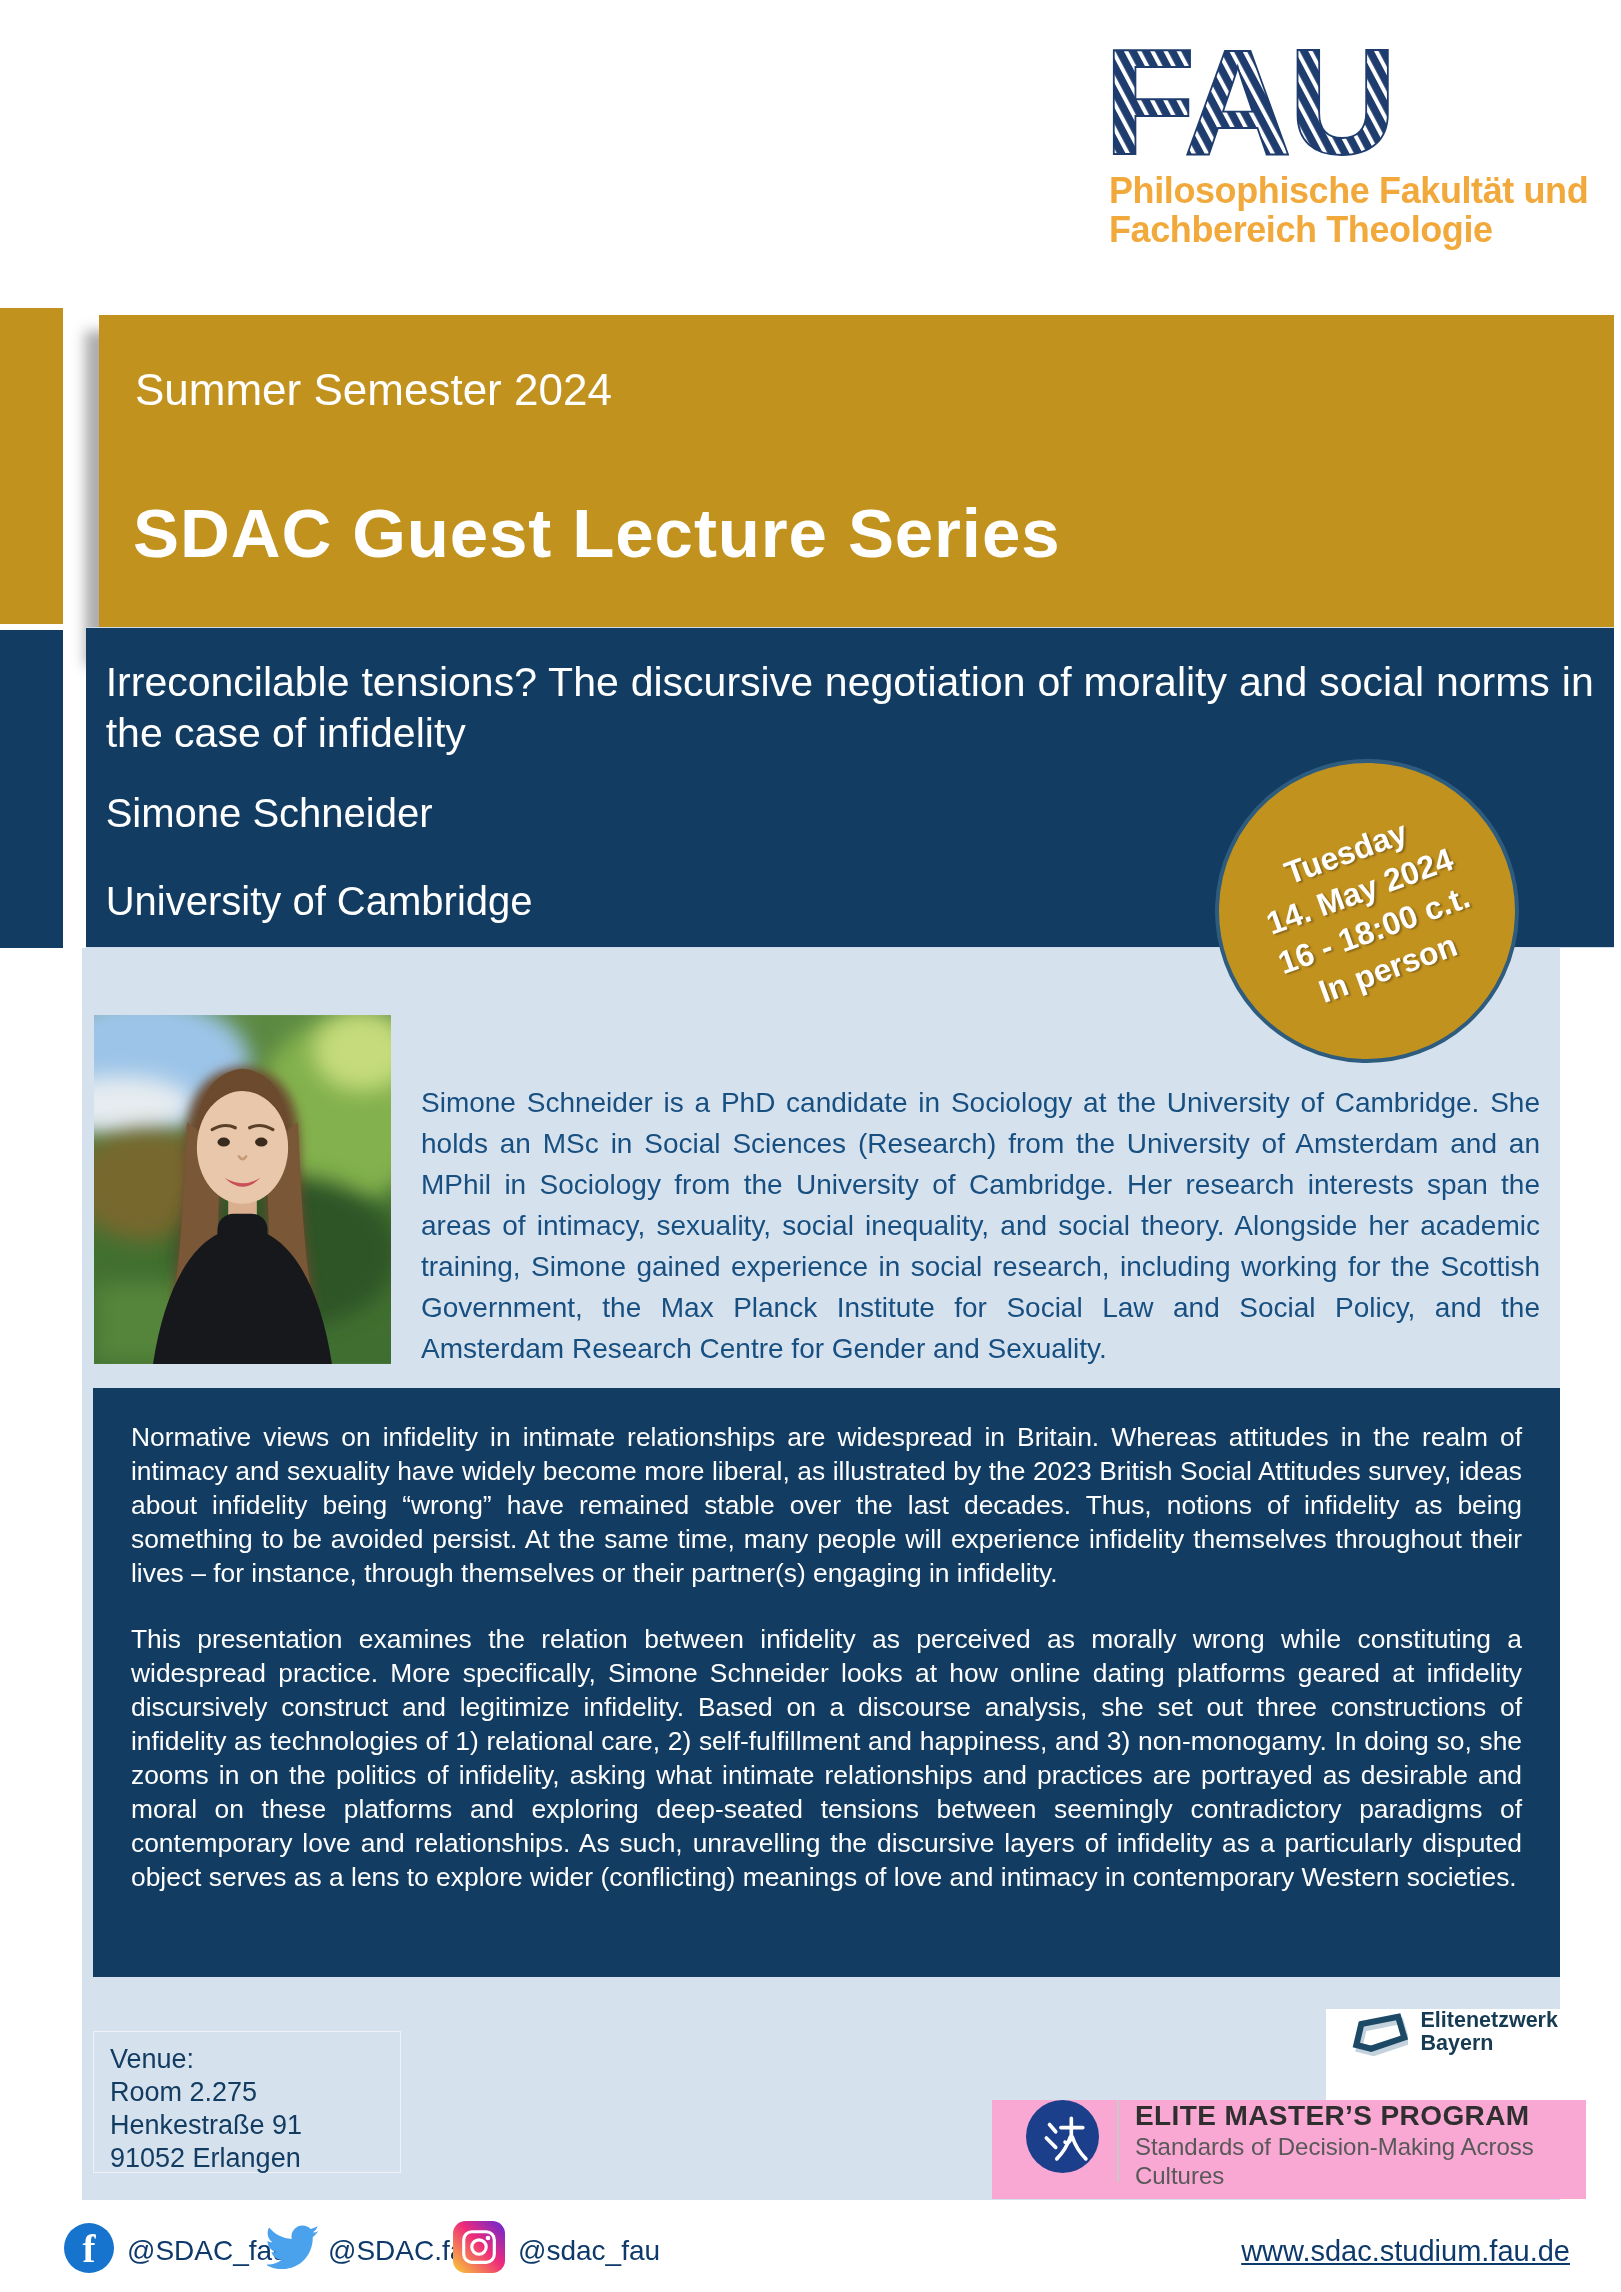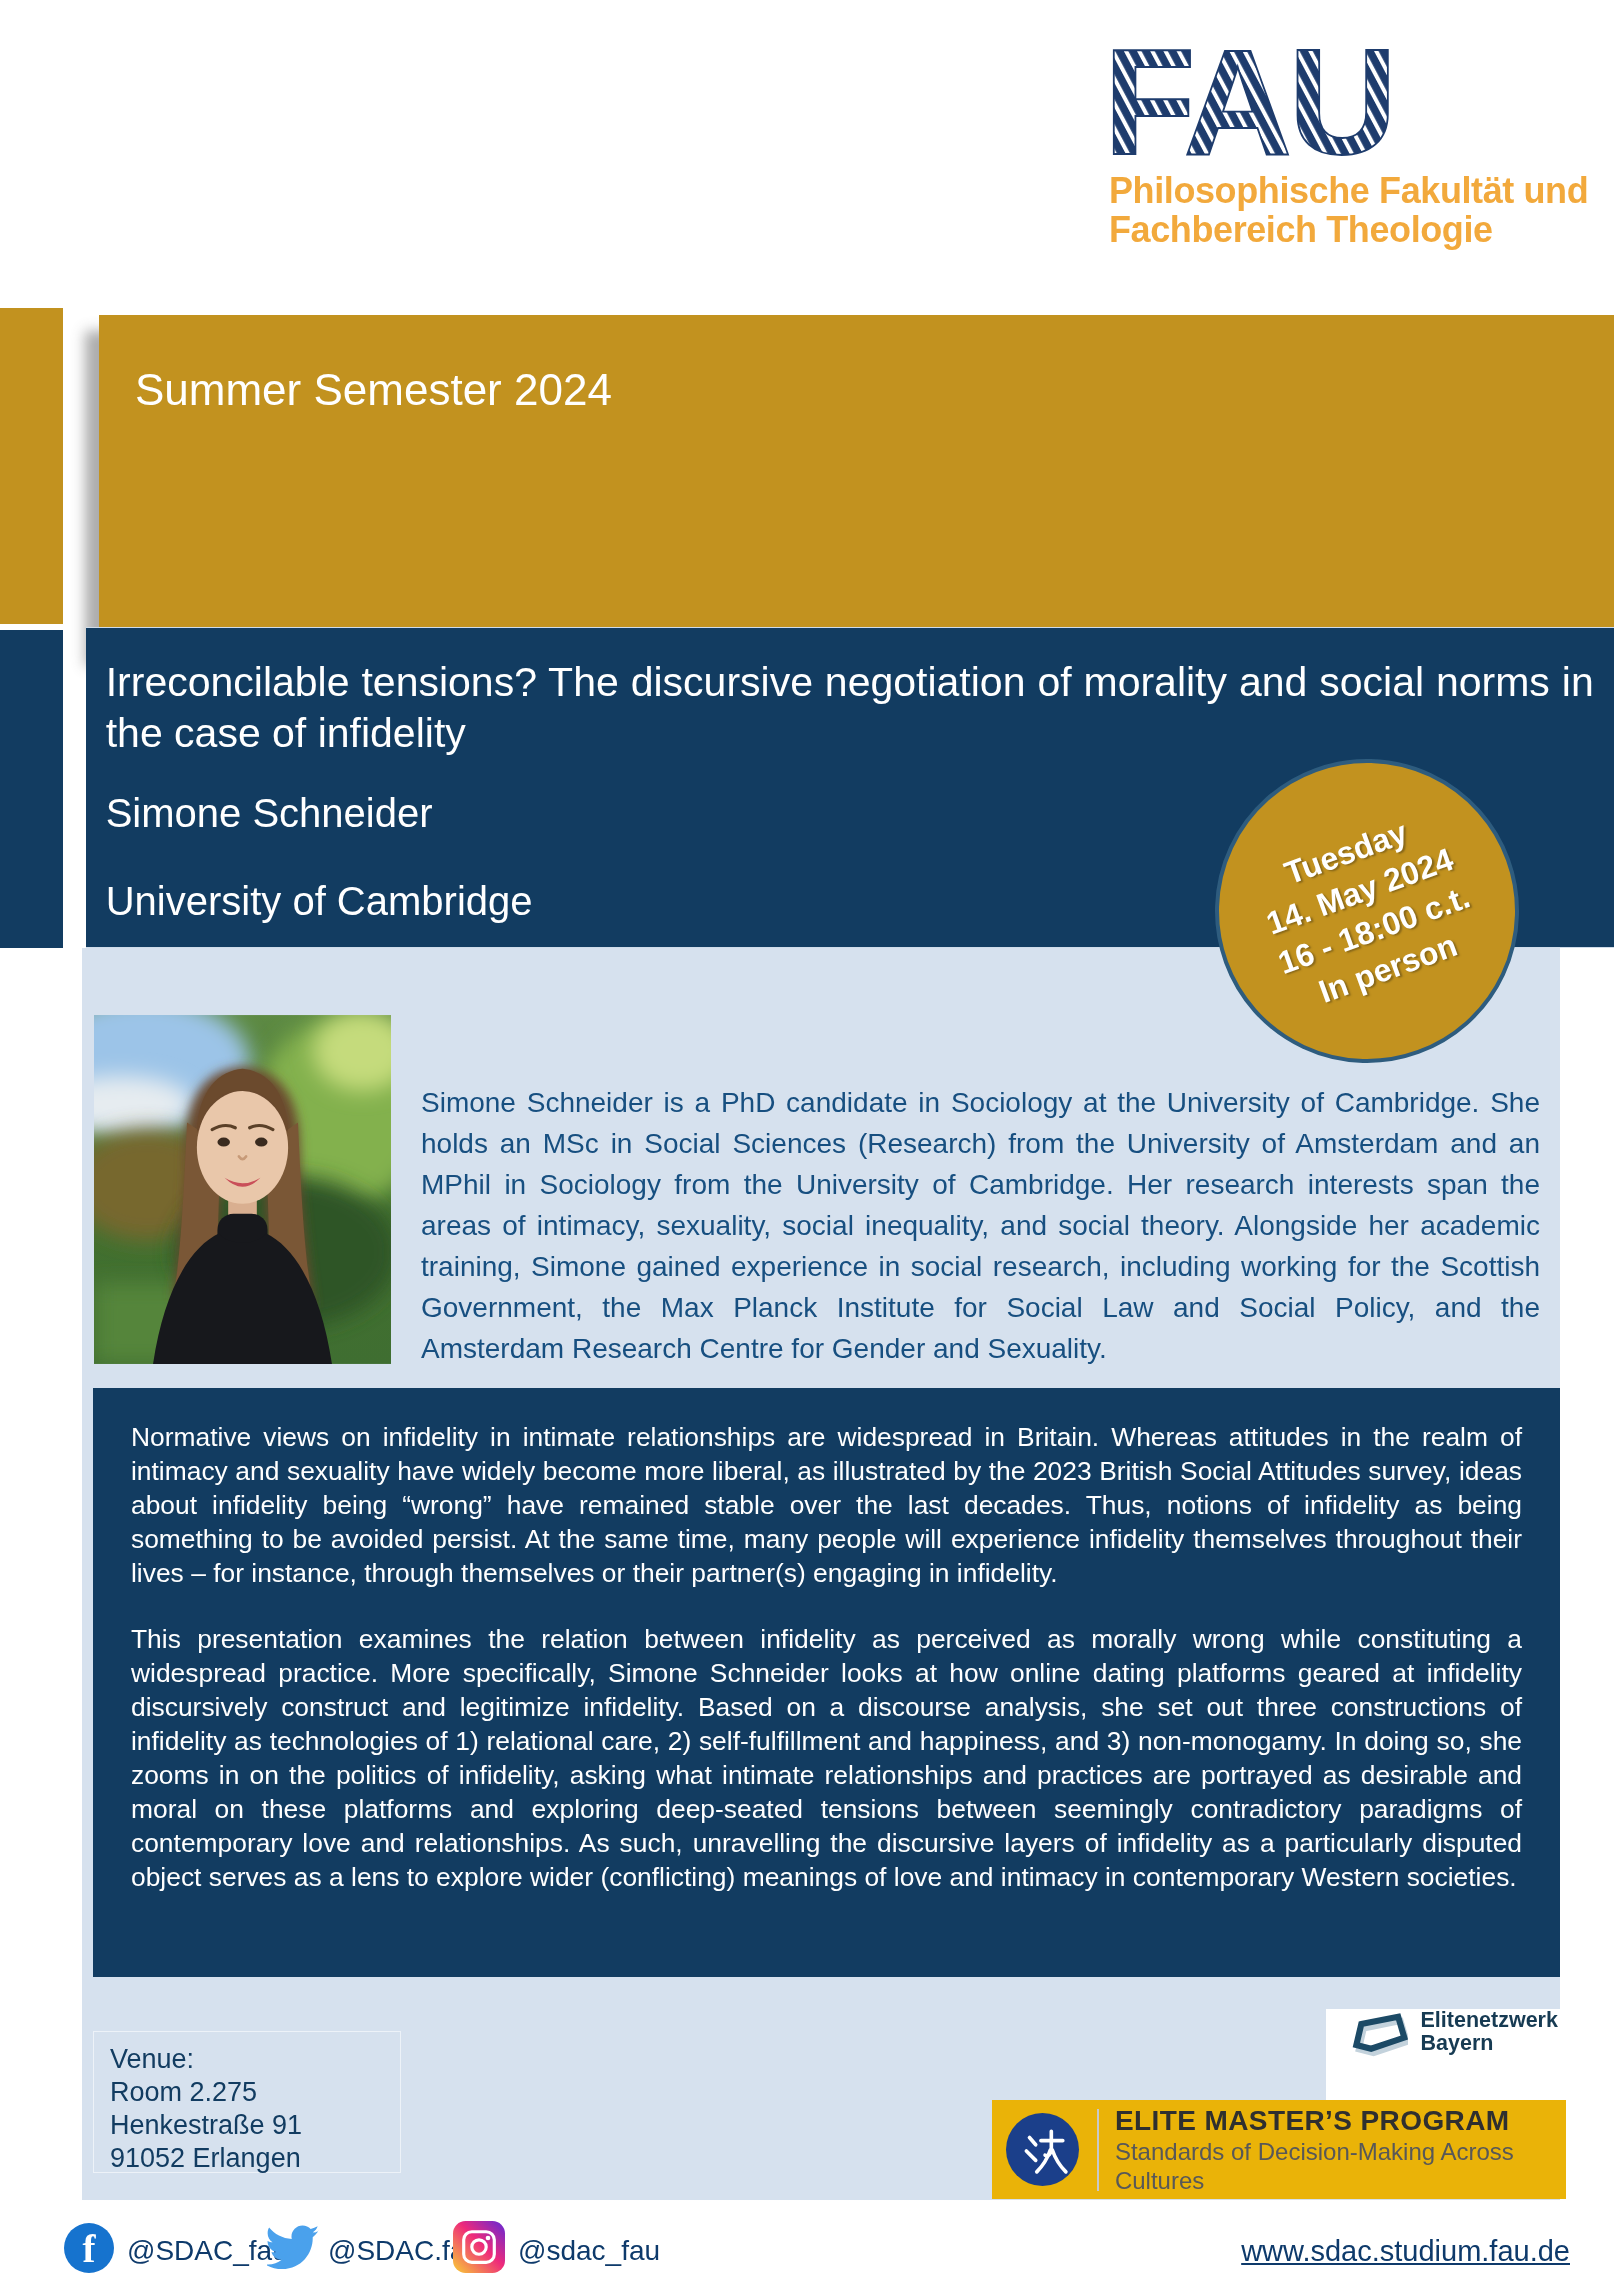--- a/index.html
+++ b/index.html
@@ -41,22 +41,22 @@
                   padding:32px 38px 0 38px;overflow:hidden;}
   .abstract-panel p{margin:0 0 32px 0;color:#fff;font-size:26.4px;line-height:34px;text-align:justify;}
   
   .venue-box{position:absolute;left:93px;top:2031px;width:308px;height:142px;border:1.8px solid #EDF2F8;
              box-sizing:border-box;padding:10.7px 0 0 16px;color:var(--navy);font-size:27px;line-height:33px;}
   
   .enb-box{position:absolute;left:1326px;top:2009px;width:251px;height:91px;background:#fff;
            display:flex;align-items:flex-start;}
   .enb-glyph{margin-left:23px;}
   .enb-text{margin-left:12.5px;color:#173B53;font-weight:bold;font-size:21.5px;line-height:23px;}
-  .emp-box{position:absolute;left:992px;top:2100px;width:574px;height:99px;background:#eab308;
-           display:flex;align-items:center;}
+  .emp-box{position:absolute;left:992px;top:2100px;width:574px;height:99px;background:#f9a8d4;
+           display:flex;padding-left:20px;}
   .emp-circle{width:73px;height:73px;border-radius:50%;background:#1B3F8A;margin-left:14.3px;flex:0 0 auto;
               display:flex;align-items:center;justify-content:center;}
   .emp-divider{width:1.8px;height:82px;background:#C9C9C9;margin:0 16px 0 18px;}
   .emp-title{color:#2F2F2F;font-weight:bold;font-size:28px;letter-spacing:0.4px;line-height:32px;}
   .emp-subtitle{color:#585858;font-size:24px;line-height:29px;}
   
   .fb-icon{position:absolute;left:64px;top:2223px;width:50px;height:50px;border-radius:50%;background:#1673CE;
            color:#fff;font-weight:bold;font-size:39px;text-align:center;line-height:52px;font-family:"Liberation Serif",serif;}
   .fb-handle{position:absolute;left:127px;top:2235px;font-size:28px;color:var(--footer-navy);}
   .tw-icon{position:absolute;left:267px;top:2225px;}
@@ -84,20 +84,21 @@
     </svg>
     <div class="fau-line2">Philosophische Fakultät und</div>
     <div class="fau-line2">Fachbereich Theologie</div>
   </div>
 
   <div class="strip-gold"></div>
   <div class="strip-navy"></div>
 
   <div class="banner">
     <div class="semester">Summer Semester 2024</div>
+    <div class="series">SDAC Guest Lecture Series</div>
   </div>
 
   <div class="title-panel">
     <div class="talk-title">Irreconcilable tensions? The discursive negotiation of morality and social norms in the case of infidelity</div>
     <div class="speaker">Simone Schneider</div>
     <div class="affiliation">University of Cambridge</div>
   </div>
 
   <div class="badge">
     <div class="badge-inner">

